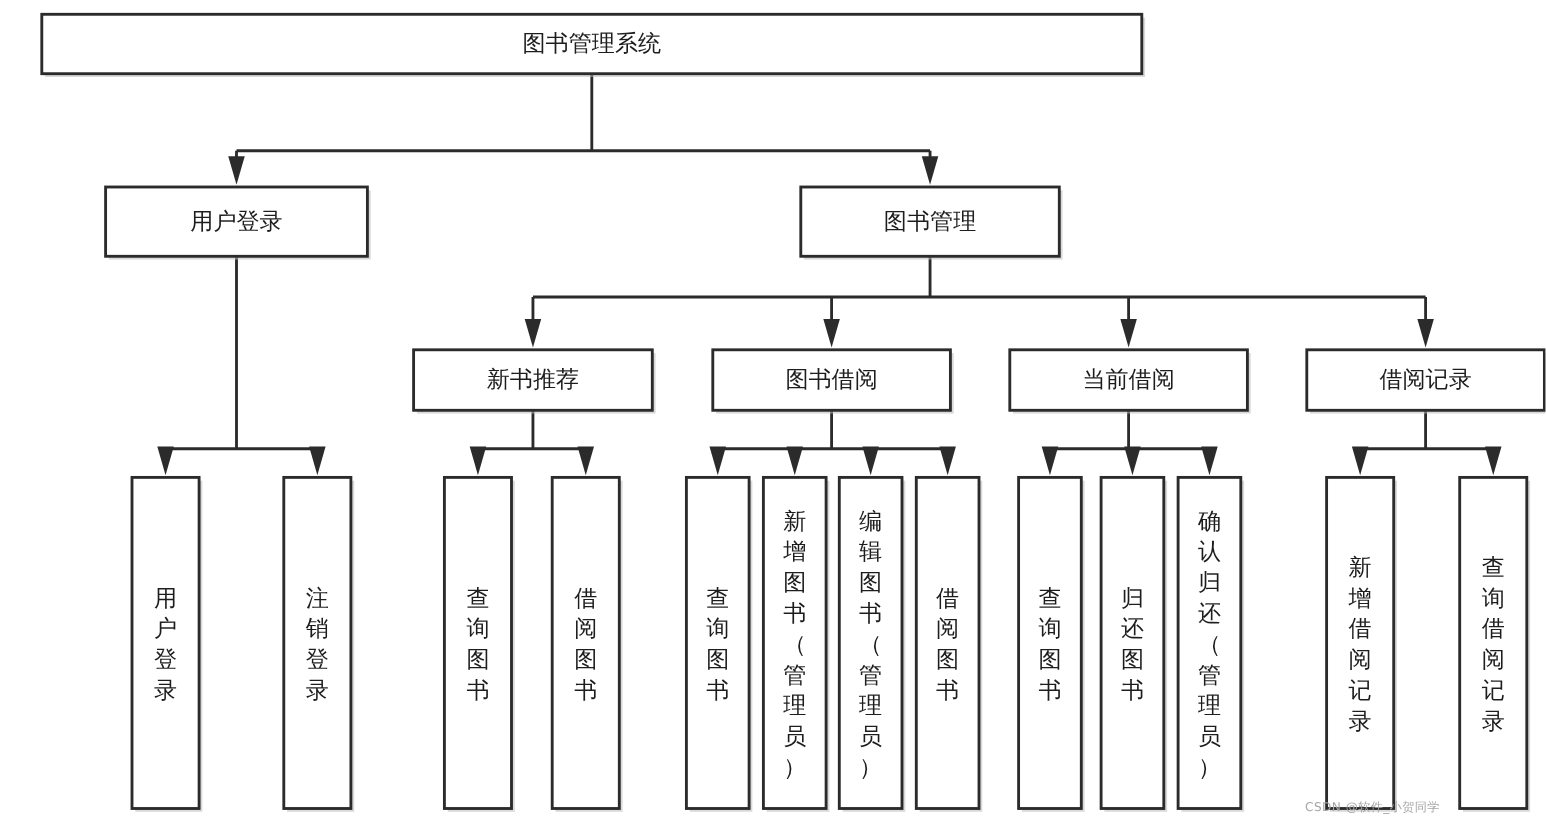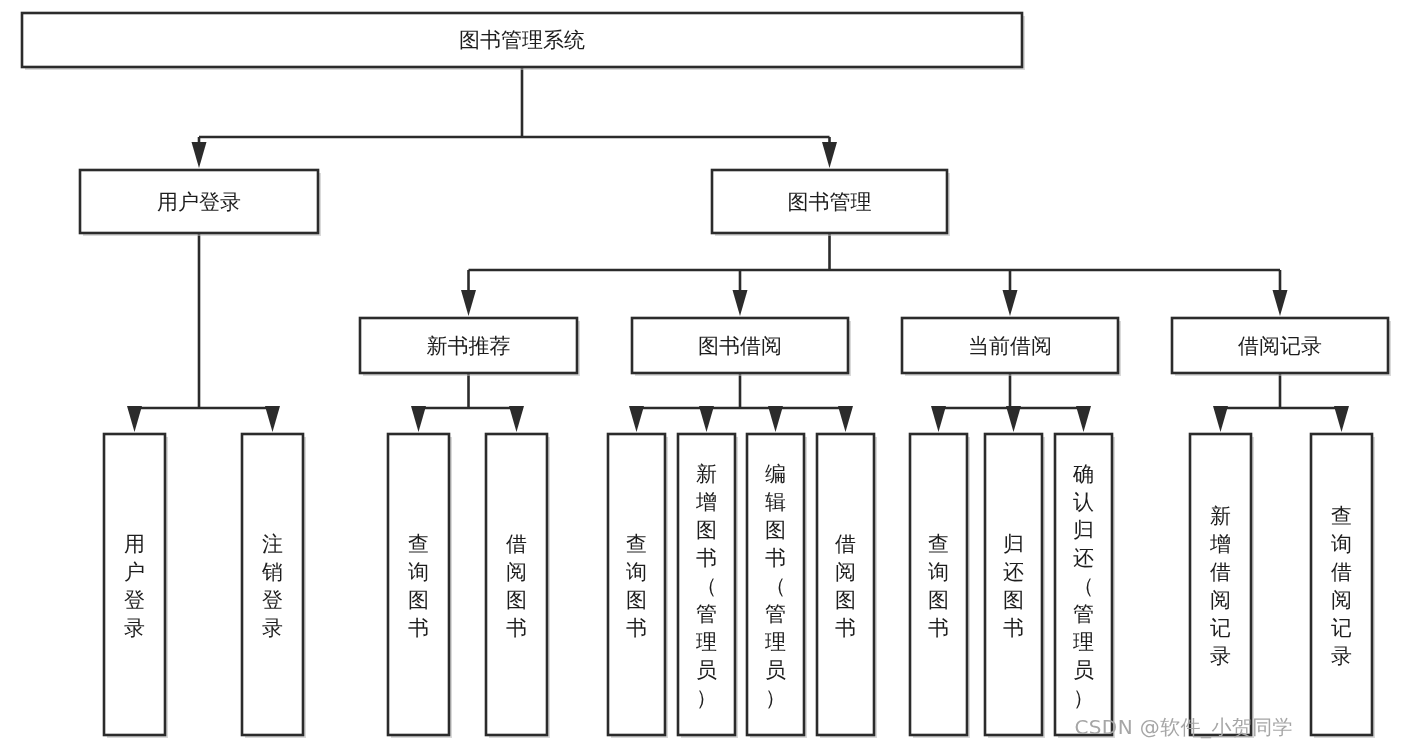--- a/index.html
+++ b/index.html
@@ -9,21 +9,21 @@
   }
   body {
     width: 1405px;
     height: 747px;
     font-family: "DejaVu Sans", "Liberation Sans", sans-serif;
     overflow: hidden;
     position: relative;
   }
   #diagram-root {
     position: absolute;
-    left: 0;
+    left: 16px;
     top: 0;
     width: 1305px;
     height: 747px;
   }
   svg.flow {
     display: block;
     width: 1405px;
     height: 747px;
   }
   .node-box {
@@ -55,21 +55,21 @@
     font-family: "DejaVu Sans", "Liberation Sans", sans-serif;
     font-size: 21px;
     fill: #1d1d1d;
     text-anchor: middle;
   }
   .watermark {
     position: absolute;
     right: 12px;
     bottom: 6px;
     font-family: "DejaVu Sans", "Liberation Sans", sans-serif;
-    font-size: 20px;
+    font-size: 11px;
     color: #a6a6a6;
     letter-spacing: .4px;
     white-space: nowrap;
     user-select: none;
   }
 </style>
 </head>
 <body>
 
 <div id="diagram-root">

